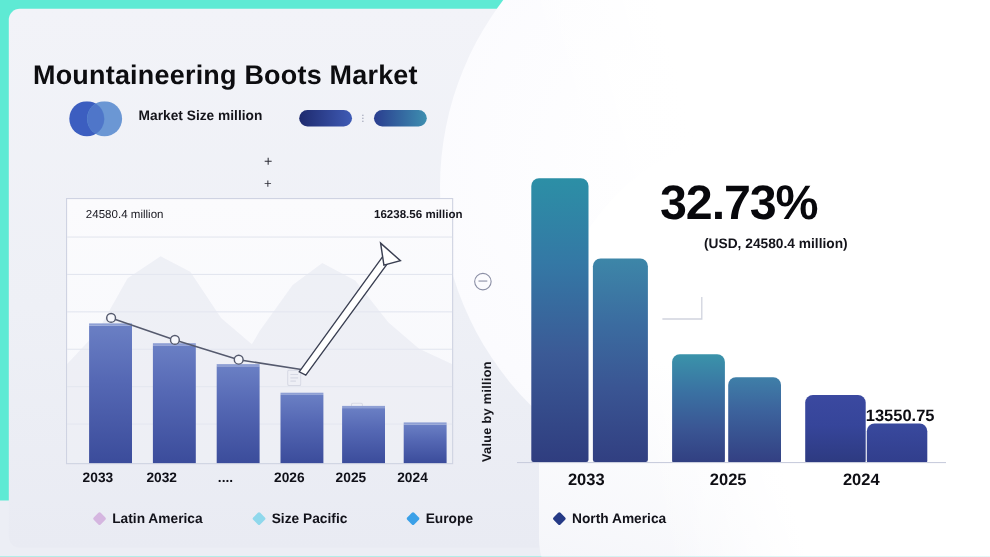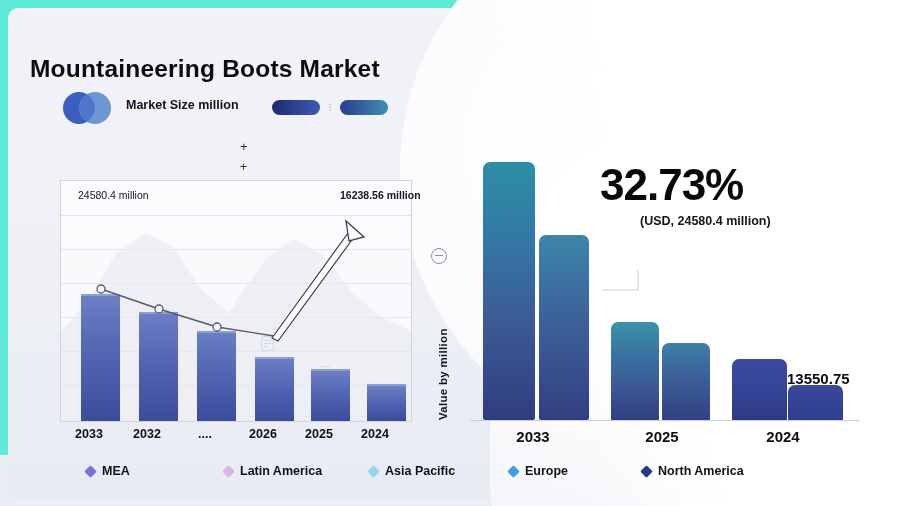--- a/index.html
+++ b/index.html
@@ -260,31 +260,27 @@
 
   <div class="cagr-big">32.73%</div>
   <div class="cagr-usd">(USD, 24580.4 million)</div>
   <div class="rvalue">13550.75</div>
 
   <div class="rxlab" style="left:478px;width:110px">2033</div>
   <div class="rxlab" style="left:607px;width:110px">2025</div>
   <div class="rxlab" style="left:728px;width:110px">2024</div>
 
   <div class="legend">
-    <div class="leg-item" style="width:138px">
-      <span class="diamond" style="background:#7b6fd0"></span>
-      <span class="leg-text">MEA</span>
-    </div>
     <div class="leg-item" style="width:145px">
       <span class="diamond" style="background:#d5b6e0"></span>
       <span class="leg-text">Latin America</span>
     </div>
     <div class="leg-item" style="width:140px">
       <span class="diamond" style="background:#8fd8ec"></span>
-      <span class="leg-text">Asia Pacific</span>
+      <span class="leg-text">Size Pacific</span>
     </div>
     <div class="leg-item" style="width:133px">
       <span class="diamond" style="background:#3aa0e8"></span>
       <span class="leg-text">Europe</span>
     </div>
     <div class="leg-item">
       <span class="diamond" style="background:#253a86"></span>
       <span class="leg-text">North America</span>
     </div>
   </div>

